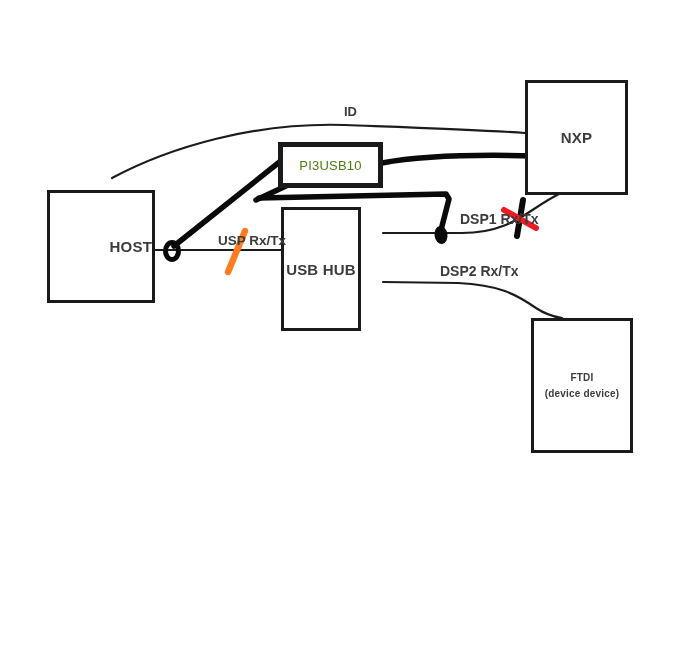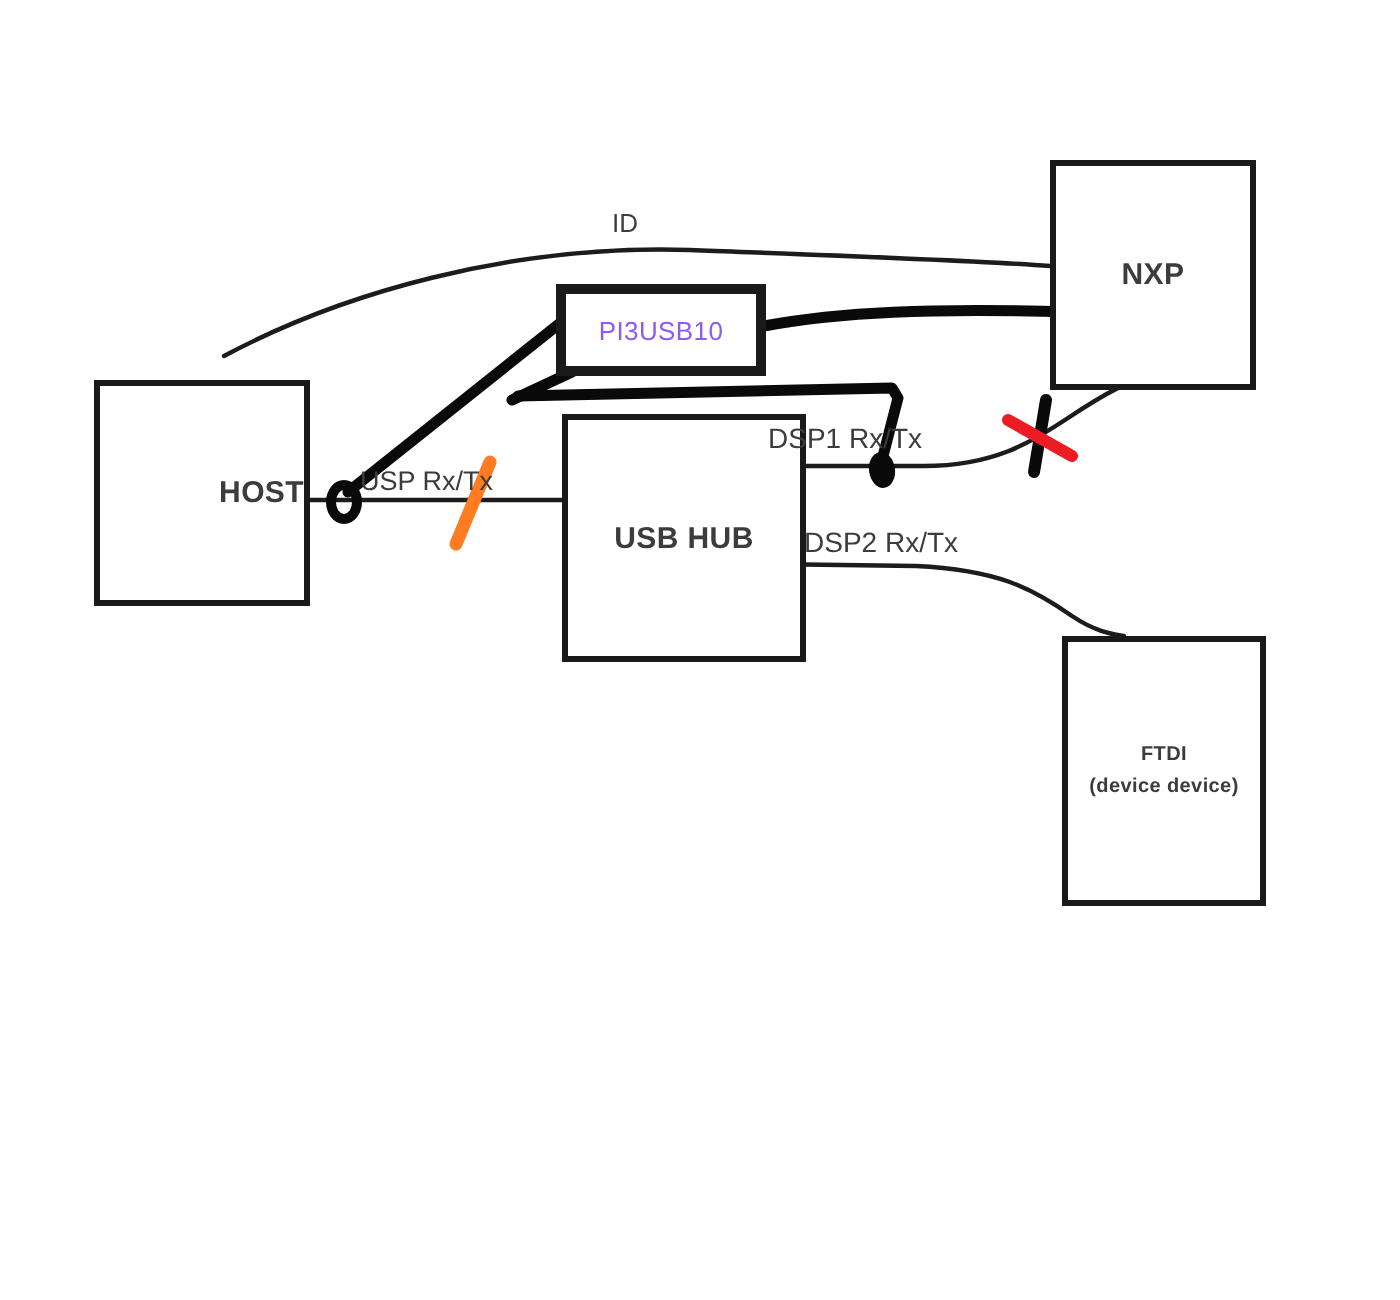--- a/index.html
+++ b/index.html
@@ -30,36 +30,37 @@
     align-items: center;
     justify-content: center;
     color: #3c3c3c;
     font-size: 15px;
     font-weight: bold;
     text-align: center;
     letter-spacing: 0.2px;
   }
   .box.thick { border-width: 5px; }
   #host-box    { left: 47px;  top: 190px; width: 108px; height: 113px; align-items: flex-end; }
-  #usbhub-box  { left: 281px; top: 207px; width: 122px; height: 124px; }
+  #usbhub-box  { left: 281px; top: 207px; width: 80px; height: 124px; }
   #nxp-box     { left: 525px; top: 80px;  width: 103px; height: 115px; }
   #ftdi-box    { left: 531px; top: 318px; width: 102px; height: 135px; line-height: 1.55; }
-  #pi3usb10-box{ left: 278px; top: 142px; width: 105px; height: 46px; font-weight: normal; font-size: 13px; color: #8b5cf6; background: #ffffff; z-index: 3; }
+  #pi3usb10-box{ left: 278px; top: 142px; width: 105px; height: 46px; font-weight: normal; font-size: 13px; color: #4d7c0f; background: #ffffff; z-index: 3; }
   #ftdi-box .sub { font-size: 10px; font-weight: bold; white-space: nowrap; }
   .wire-label {
     position: absolute;
     color: #3c3c3c;
-    font-weight: normal;
+    font-weight: bold;
     font-size: 14px;
     white-space: nowrap;
     background: transparent;
+    margin-left: 38px;
   }
   #id-label   { left: 306px; top: 104px; font-size: 13px; }
   #usp-label  { left: 180px; top: 233px; font-size: 13.5px; text-align: center; }
-  #dsp1-label { left: 384px; top: 211px; }
+  #dsp1-label { left: 422px; top: 211px; }
   #dsp2-label { left: 402px; top: 263px; }
 </style>
 </head>
 <body>
 
 <div id="stage">
 
   <svg id="lines" viewBox="0 0 700 650" xmlns="http://www.w3.org/2000/svg">
 
     <path d="M 155 250 L 281 250" fill="none" stroke-width="2.2" stroke-linecap="round" stroke="#1c1c1c"></path>

